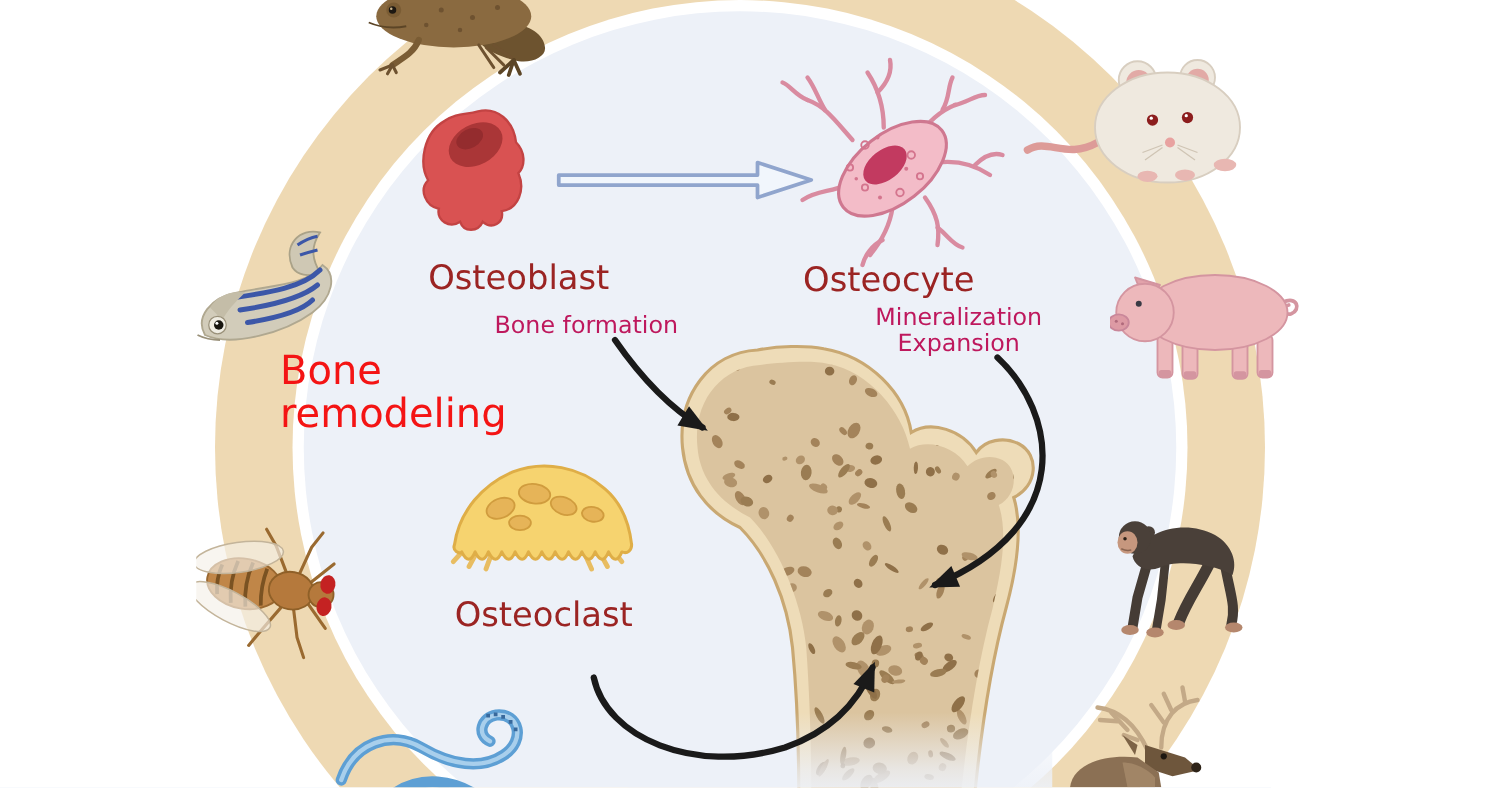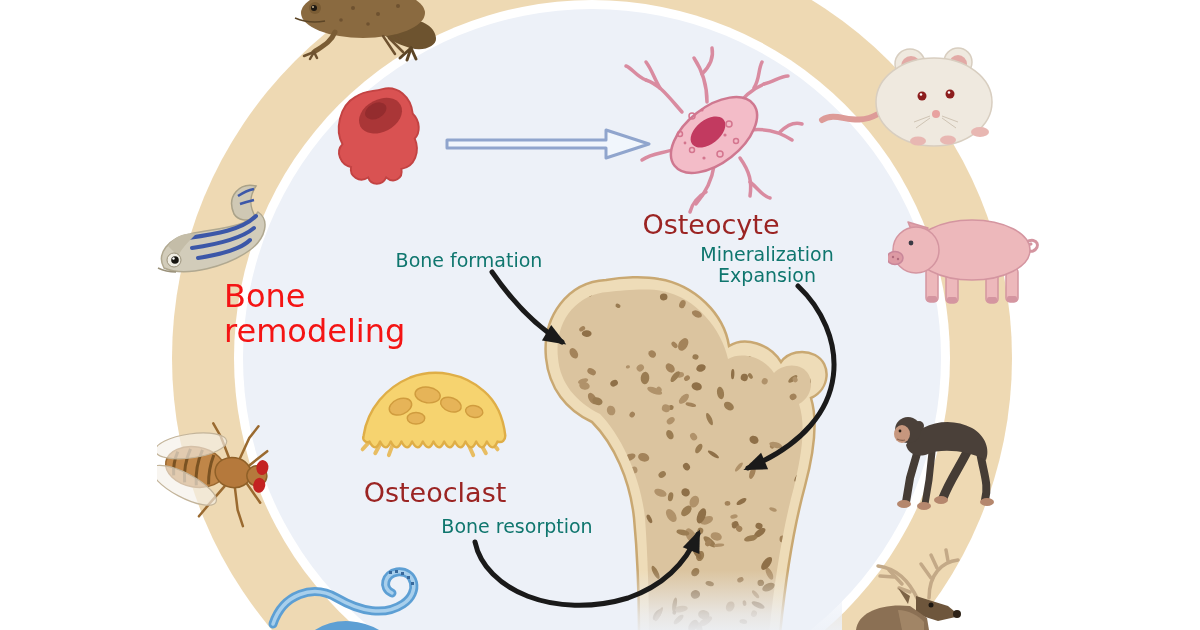--- a/index.html
+++ b/index.html
@@ -5,21 +5,21 @@
   html,body{margin:0;padding:0;}
   #stage{position:relative;width:1200px;height:630px;background:#ffffff;overflow:hidden;
          font-family:"DejaVu Sans","Liberation Sans",sans-serif;}
   .abs{position:absolute;}
   .disc{position:absolute;border-radius:50%;}
   #ring{left:172px;top:-62px;width:840px;height:840px;background:#eed9b3;}
   #gap {left:234px;top:0px;width:716px;height:716px;background:#ffffff;}
   #inner{left:243px;top:9px;width:698px;height:698px;background:#edf1f8;}
   .label{position:absolute;transform:translate(-50%,-50%);color:#9b2423;font-size:27px;
          white-space:nowrap;font-weight:500;}
-  .annot{position:absolute;transform:translate(-50%,-50%);color:#0f766e;font-size:19px;
+  .annot{position:absolute;transform:translate(-50%,-50%);color:#be185d;font-size:19px;
          text-align:center;line-height:1.12;white-space:nowrap;}
   #title{position:absolute;left:344px;top:314px;transform:translate(-50%,-50%);
          color:#f41414;font-size:32px;line-height:1.1;width:240px;text-align:left;}
   svg{display:block;}
 </style>
 </head>
 <body>
 
 <div id="stage">
 
@@ -340,28 +340,28 @@
     <g fill="#e6b458" stroke="#d09c3e" stroke-width="1.5">
       <ellipse cx="52" cy="50" rx="12" ry="8" transform="rotate(-22 52 50)"></ellipse>
       <ellipse cx="80" cy="38" rx="13" ry="8" transform="rotate(8 80 38)"></ellipse>
       <ellipse cx="104" cy="48" rx="11" ry="7" transform="rotate(20 104 48)"></ellipse>
       <ellipse cx="128" cy="55" rx="9" ry="6" transform="rotate(10 128 55)"></ellipse>
       <ellipse cx="68" cy="62" rx="9" ry="6"></ellipse>
     </g>
   </svg>
 
   <div id="title">Bone remodeling</div>
+  <div class="label" style="left:415px;top:223px">Osteoblast</div>
   <div class="label" style="left:435px;top:492px">Osteoclast</div>
   <div class="label" style="left:711px;top:224px">Osteocyte</div>
   <div class="annot" style="left:469px;top:261px">Bone formation</div>
   <div class="annot" style="left:767px;top:265px">
     <div>Mineralization</div>
     <div>Expansion</div>
   </div>
-  <div class="annot" style="left:517px;top:527px">Bone resorption</div>
 
   <svg class="abs" style="left:283px;top:-4px" width="170" height="66" viewBox="0 0 170 66">
     <path d="M 95,28 C 130,16 152,28 153,42 C 154,50 140,56 128,52 C 112,48 98,40 95,28 Z" fill="#6d532f"></path>
     <g stroke="#5c4526" stroke-width="3" stroke-linecap="round">
       <path d="M 128,52 L 117,62"></path>
         <path d="M 128,52 L 124,64"></path>
         <path d="M 128,52 L 133,63"></path>
     </g>
     <ellipse cx="80" cy="17" rx="62" ry="25" fill="#8a6a40"></ellipse>
     <g fill="#6e5230">

